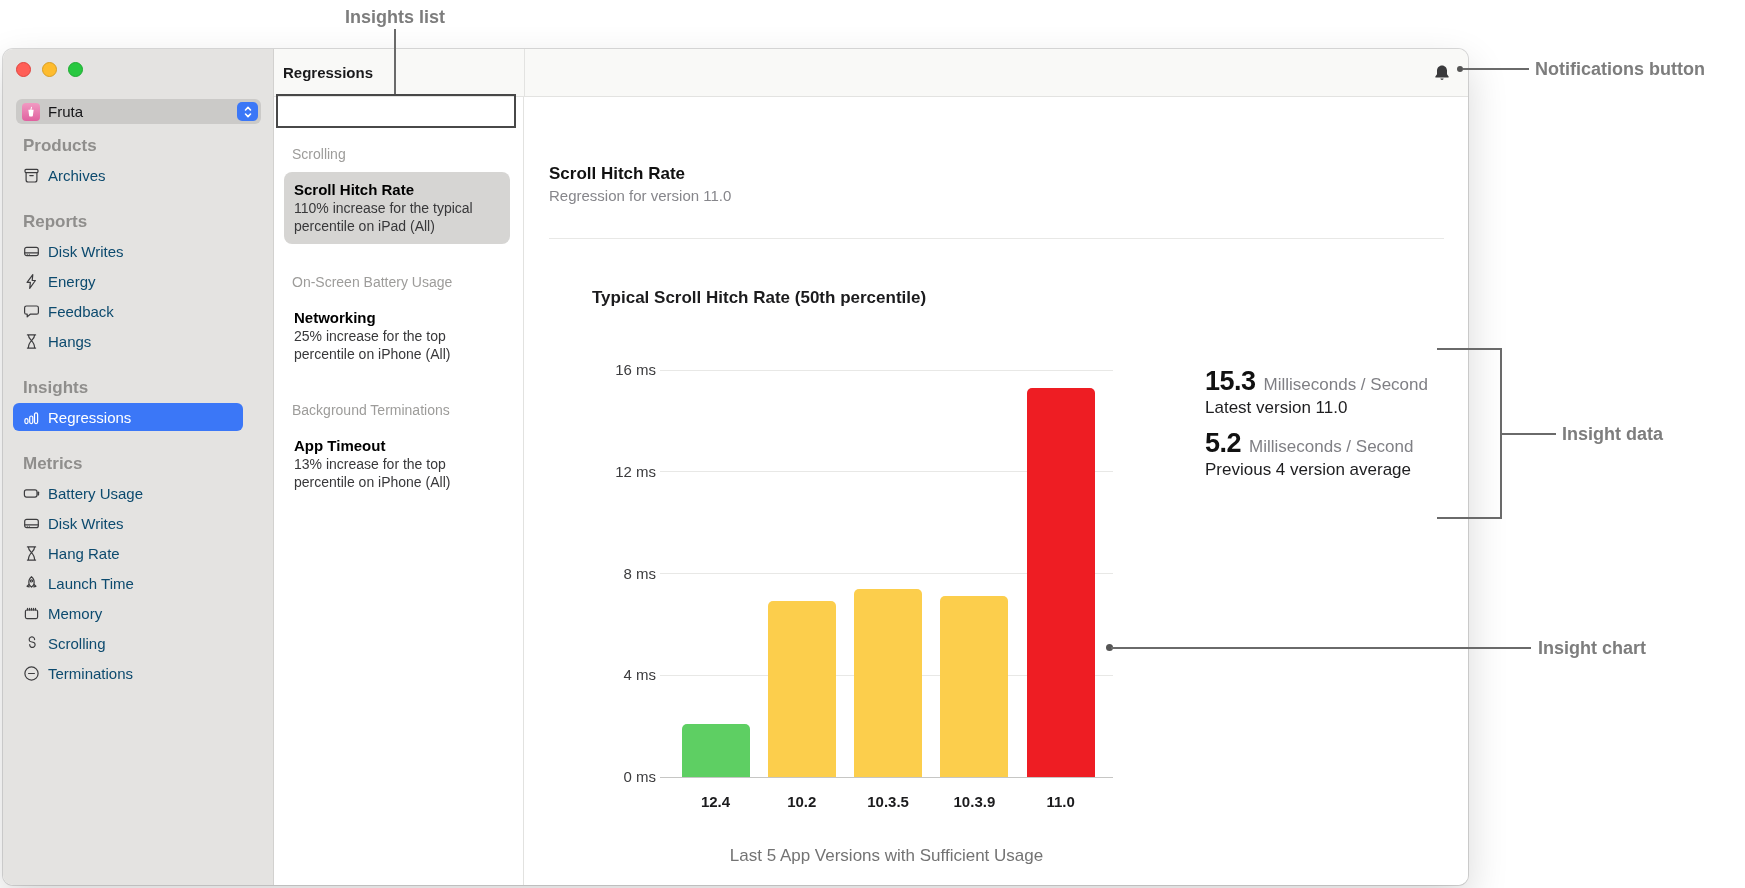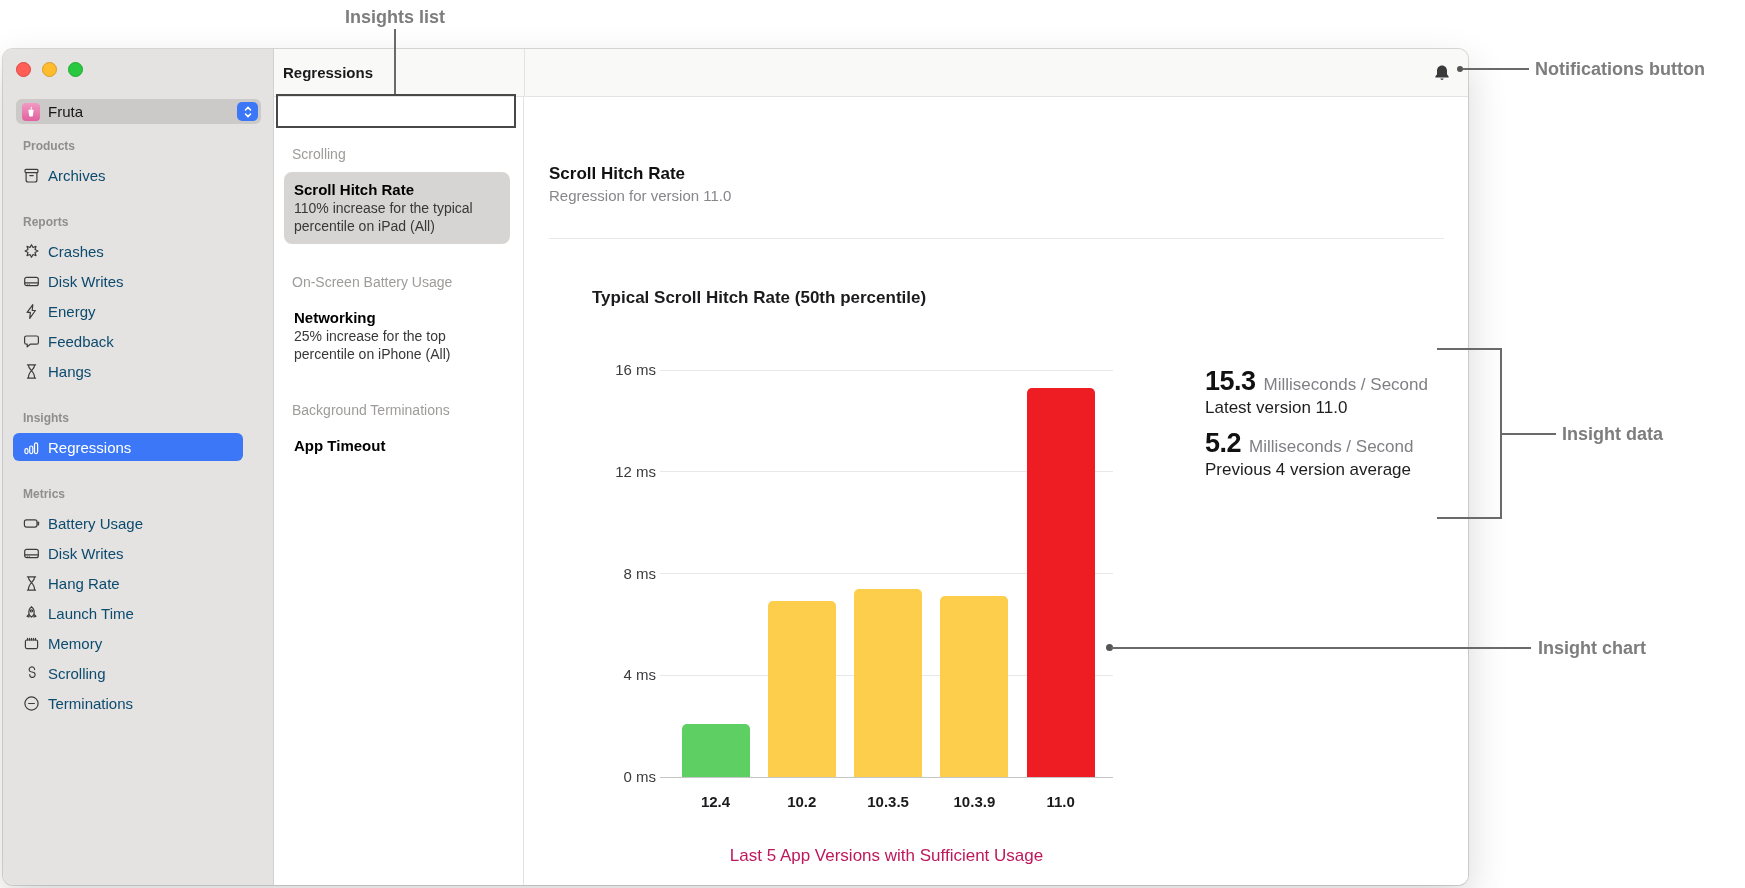--- a/index.html
+++ b/index.html
@@ -20,21 +20,21 @@
   .tl.yellow{background:#febc2e;border:.5px solid #d89e24;}
   .tl.green{background:#28c840;border:.5px solid #1eab32;}
   .app-selector{position:absolute;left:13px;top:50px;width:245px;height:25px;background:#cbcac8;
                 border-radius:6px;display:flex;align-items:center;box-sizing:border-box;padding:0 3px 0 6px;}
   .app-icon{width:18px;height:18px;border-radius:4px;background:linear-gradient(#f19ac2,#e0619f);
             display:flex;align-items:center;justify-content:center;flex:0 0 auto;}
   .app-name{font-size:15px;color:#161618;margin-left:8px;flex:1 1 auto;}
   .stepper{width:21px;height:19px;border-radius:5px;background:#3b77f7;display:flex;align-items:center;justify-content:center;flex:0 0 auto;}
   #sidebar-sections{position:absolute;left:10px;top:89px;width:251px;}
   .side-section{margin-bottom:25px;}
-  .side-header{font-size:12px;font-weight:700;color:#8f8e8c;line-height:16px;margin:0 0 7px 10px;}
+  .side-header{font-size:17px;font-weight:700;color:#8f8e8c;line-height:16px;margin:0 0 7px 10px;}
   .side-row{height:28px;border-radius:6px;display:flex;align-items:center;gap:8px;padding-left:9px;
             margin-bottom:2px;width:230px;box-sizing:border-box;color:#3d3d3f;cursor:default;}
   .side-row .side-label{font-size:15px;color:#0c4a6e;}
   .side-row .side-icon{width:18px;height:18px;display:flex;align-items:center;justify-content:center;}
   .side-row.selected{background:#3b77f7;color:#fff;}
   .side-row.selected .side-label{color:#fff;}
 
   
   .toolbar{position:absolute;left:271px;top:0;width:1194px;height:48px;background:#f9f9f7;
            border-bottom:1px solid #e3e3e1;box-sizing:border-box;}
@@ -57,21 +57,21 @@
   .detail-title{position:absolute;left:25px;top:67px;font-size:17px;font-weight:700;color:#111;line-height:20px;}
   .detail-subtitle{position:absolute;left:25px;top:89px;font-size:15px;color:#86868b;line-height:20px;}
   .detail-divider{position:absolute;left:25px;top:141px;width:895px;height:1px;background:#e8e8e6;}
   .chart-title{position:absolute;left:68px;top:191px;font-size:17px;font-weight:700;color:#1b1b1d;line-height:20px;}
   .ylabel{position:absolute;width:60px;text-align:right;font-size:15px;color:#3c3c3e;line-height:20px;}
   #plot{position:absolute;left:136px;top:273px;width:453px;height:407px;}
   .gridline{position:absolute;left:0;width:453px;height:1px;background:#e8e8e6;}
   .gridline.base{background:#c6c6c4;}
   .bar{position:absolute;border-radius:5px 5px 0 0;}
   .xlabel{position:absolute;top:423px;width:86px;text-align:center;font-size:15px;font-weight:700;color:#1b1b1d;line-height:18px;}
-  .chart-caption{position:absolute;top:476px;left:0;width:453px;text-align:center;font-size:17px;color:#be185d;line-height:20px;}
+  .chart-caption{position:absolute;top:476px;left:0;width:453px;text-align:center;font-size:17px;color:#737373;line-height:20px;}
   #stats{position:absolute;left:681px;top:269px;}
   .stat-block{margin-bottom:10px;}
   .stat-line{display:flex;align-items:baseline;}
   .stat-value{font-size:27px;font-weight:700;color:#111;line-height:30px;letter-spacing:-.5px;}
   .stat-unit{font-size:17px;color:#7f7f84;margin-left:8px;line-height:20px;}
   .stat-caption{font-size:17px;color:#1d1d1f;line-height:20px;margin-top:2px;}
 
   
   .ann-label{position:absolute;font-size:18px;font-weight:600;color:#7d7d7d;line-height:22px;white-space:nowrap;}
   .ann-line{position:absolute;background:#6a6a6a;}
@@ -120,28 +120,20 @@
                 </svg>
               </span>
               <span class="side-label">Archives</span>
             </div>
           </div>
           <div class="side-section">
             <div class="side-header">Reports</div>
             <div class="side-row">
               <span class="side-icon">
                 <svg viewBox="0 0 17 17" width="17" height="17" fill="none" stroke="currentColor" stroke-width="1.2" stroke-linecap="round" stroke-linejoin="round">
-                  <path d="M8.5 1.7 10 4.5l3-1.1-1 3.1 2.9 1.5-2.9 1.5 1 3.1-3-1.1-1.5 2.8L7 11.5l-3 1.1 1-3.1-2.9-1.5L5 6.5 4 3.4l3 1.1 1.5-2.8z"></path>
-                </svg>
-              </span>
-              <span class="side-label">Crashes</span>
-            </div>
-            <div class="side-row">
-              <span class="side-icon">
-                <svg viewBox="0 0 17 17" width="17" height="17" fill="none" stroke="currentColor" stroke-width="1.2" stroke-linecap="round" stroke-linejoin="round">
                   <rect x="1.7" y="4.3" width="13.6" height="8.4" rx="2"></rect>
                   <path d="M1.7 9.9h13.6"></path>
                   <circle cx="4.3" cy="11.3" r=".55" fill="currentColor" stroke="none"></circle>
                   <circle cx="6.3" cy="11.3" r=".55" fill="currentColor" stroke="none"></circle>
                 </svg>
               </span>
               <span class="side-label">Disk Writes</span>
             </div>
             <div class="side-row">
               <span class="side-icon">
@@ -270,20 +262,21 @@
             <div class="card-desc">110% increase for the typical percentile on iPad (All)</div>
           </div>
           <div class="group-header">On-Screen Battery Usage</div>
           <div class="insight-card">
             <div class="card-title">Networking</div>
             <div class="card-desc">25% increase for the top percentile on iPhone (All)</div>
           </div>
           <div class="group-header">Background Terminations</div>
           <div class="insight-card">
             <div class="card-title">App Timeout</div>
+            <div class="card-desc">13% increase for the top percentile on iPhone (All)</div>
           </div>
         </div>
     </div>
 
     <div class="detail">
       <div class="detail-title">Scroll Hitch Rate</div>
       <div class="detail-subtitle">Regression for version 11.0</div>
       <div class="detail-divider"></div>
       <div class="chart-title">Typical Scroll Hitch Rate (50th percentile)</div>
       <div id="ylabels"></div>

